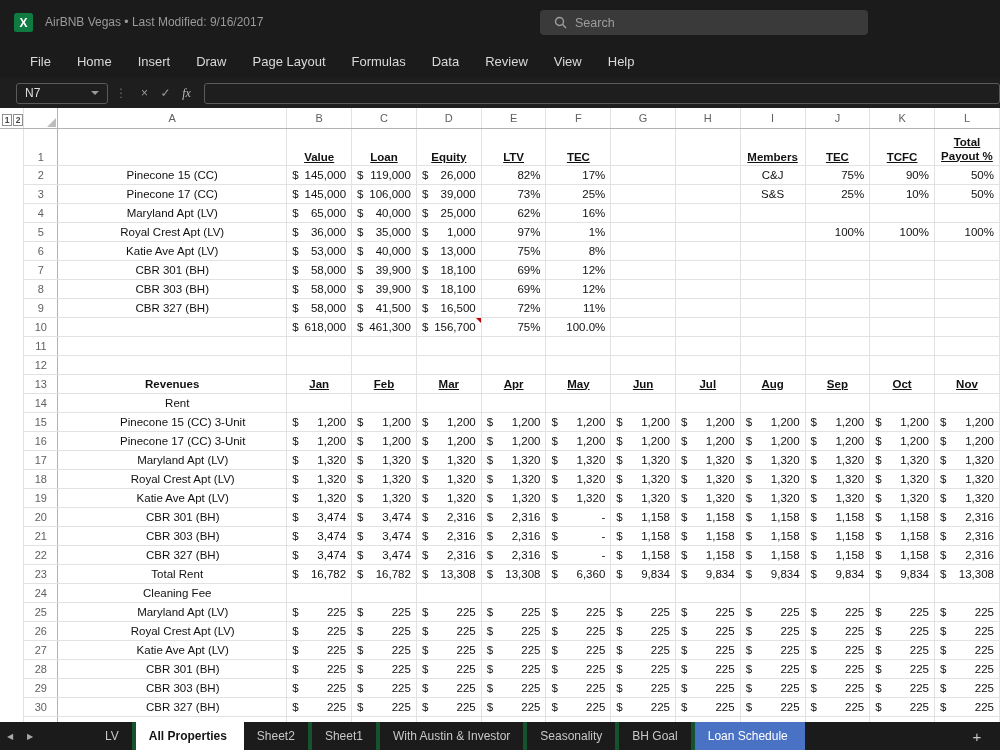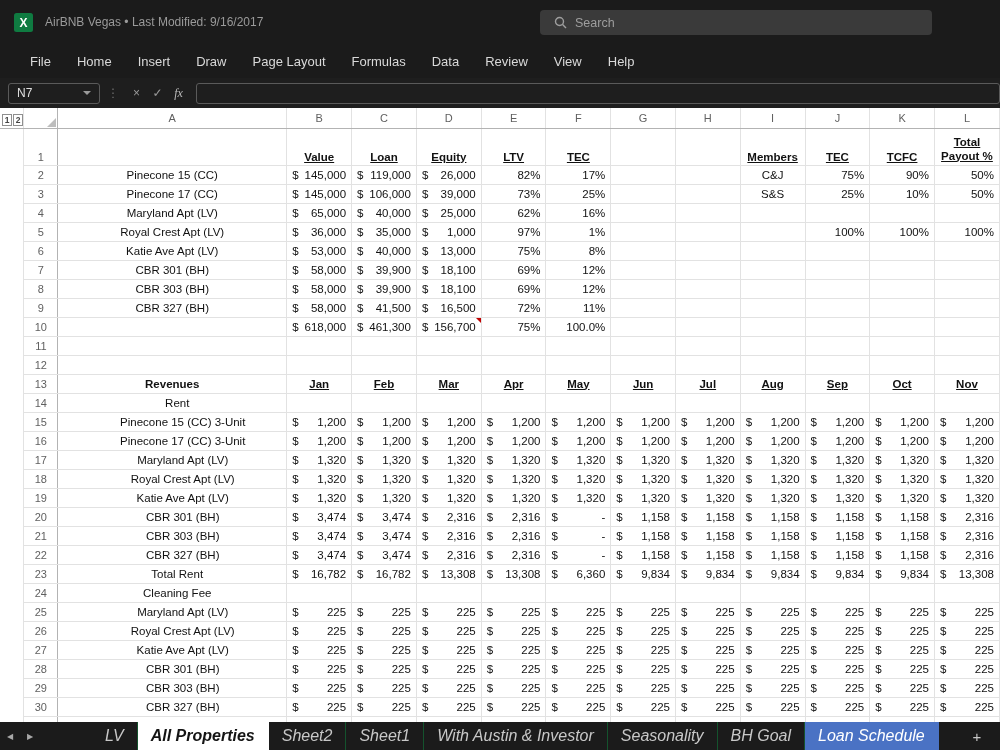--- a/index.html
+++ b/index.html
@@ -3,32 +3,32 @@
 <meta charset="utf-8">
 <style>
   * { box-sizing: border-box; margin: 0; padding: 0; }
   html,body { width:1000px; height:750px; overflow:hidden; background:#1b1b1b;
     font-family:"Liberation Sans", sans-serif; }
 
   
   .titlebar { height:44px; display:flex; align-items:center; background:#1b1b1b; position:relative; }
   .app-icon { margin-left:14px; flex:0 0 auto; }
   .title-text { color:#9a9a9a; font-size:12px; margin-left:12px; white-space:nowrap; }
-  .search-box { position:absolute; left:540px; top:10px; width:392px; height:25px;
+  .search-box { position:absolute; left:540px; top:10px; width:328px; height:25px;
     background:#3a3a3a; border-radius:4px; display:flex; align-items:center; }
   .search-icon { margin:0 8px 0 14px; display:flex; }
   .search-ph { color:#9e9e9e; font-size:12.5px; }
 
   
   .menubar { height:34px; display:flex; align-items:center; background:#1b1b1b; padding-left:17px; }
   .menu-item { color:#d9d9d9; font-size:13px; padding:0 13px; height:100%; display:flex; align-items:center; cursor:default; }
 
   
   .formulabar { height:30px; display:flex; align-items:center; background:#1e1e1e; }
-  .name-box { width:92px; height:21px; margin-left:8px; border:1px solid #5a5a5a; border-radius:3px;
+  .name-box { width:92px; height:21px; margin-left:16px; border:1px solid #5a5a5a; border-radius:3px;
     color:#e0e0e0; font-size:12px; display:flex; align-items:center; justify-content:space-between; padding:0 8px; }
   .nb-chevron { width:0; height:0; border-left:4px solid transparent; border-right:4px solid transparent; border-top:4px solid #9a9a9a; }
   .fb-dots { color:#6f6f6f; font-size:12px; margin:0 7px; }
   .fb-btn { color:#9a9a9a; font-size:12px; width:21px; text-align:center; cursor:default; }
   .fx { font-style:italic; font-family:"Liberation Serif", serif; color:#bcbcbc; }
   .formula-input { flex:1; height:21px; margin-left:7px; background:transparent;
     border:1px solid #5a5a5a; border-radius:3px; color:#ddd; font-size:12px; padding:0 6px; outline:none; }
 
   
   .grid-area { height:614px; background:#fdba74; overflow:hidden; }
@@ -62,22 +62,22 @@
   td.mny .mv { float:right; }
   td.bt { border-top:1.5px solid #444; }
   td.cm { position:relative; }
   td.cm::after { content:""; position:absolute; top:0; right:0;
     border-top:5px solid #c00000; border-left:5px solid transparent; }
 
   
   .tabbar { height:28px; background:#1b1b1b; display:flex; align-items:stretch; }
   .tab-nav { width:20px; display:flex; align-items:center; justify-content:center; color:#a8a8a8; font-size:8px; cursor:default; }
   .tabs { display:flex; margin-left:52px; }
-  .tab { display:flex; align-items:center; padding:0 13px; font-size:16px; color:#c8c8c8;
-    border-right:1px solid #14532d; white-space:nowrap; cursor:default;font-style:italic; }
+  .tab { display:flex; align-items:center; padding:0 13px; font-size:12px; color:#c8c8c8;
+    border-right:4px solid #14532d; white-space:nowrap; cursor:default; }
   .tab.active { background:#fff; color:#141414; font-weight:700; border-right-color:#fff; }
   .tab.colored { color:#fff; border-right-color:transparent; }
   .tab-add { margin-left:auto; align-self:center; width:22px; height:22px; display:flex; align-items:center;
     justify-content:center; color:#c8c8c8; font-size:15px; margin-right:12px; cursor:default; }
 </style>
 </head>
 <body>
 
 <div class="titlebar">
   <svg class="app-icon" width="19" height="19" viewBox="0 0 19 19">

